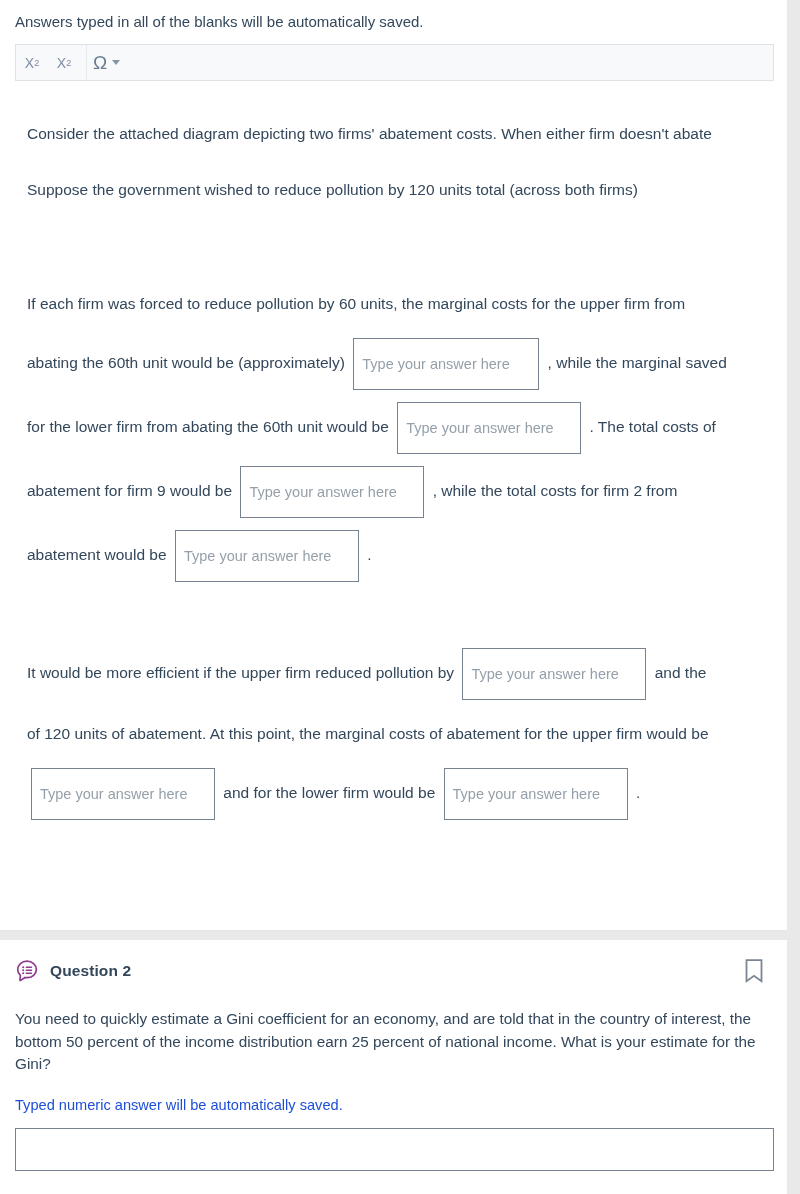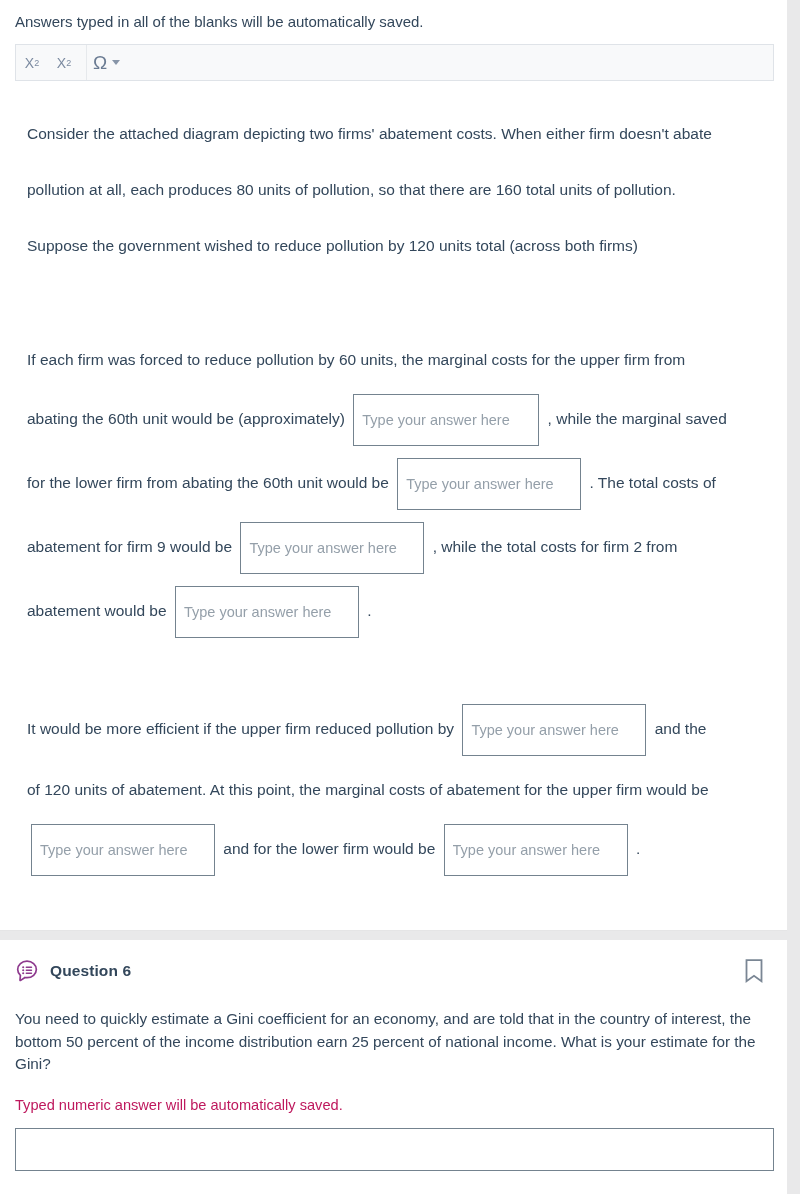--- a/index.html
+++ b/index.html
@@ -181,21 +181,21 @@
     width: 752px;
     font-size: 15.3px;
     line-height: 22.5px;
     color: #33475b;
   }
   .q6-note {
     position: absolute;
     left: 15px;
     top: 157px;
     font-size: 14.6px;
-    color: #be185d;
+    color: #1d4ed8;
   }
   .q6-input {
     position: absolute;
     left: 15px;
     top: 188px;
     width: 759px;
     height: 43px;
     box-sizing: border-box;
     border: 1px solid #74838f;
     background: #fff;
@@ -232,21 +232,20 @@
         <div class="tb-btn">
           <span class="tb-omega">Ω</span>
           <span class="caret"></span>
         </div>
       </div>
     </div>
 
     <div class="prose">
 
       <p class="para">Consider the attached diagram depicting two firms' abatement costs. When either firm doesn't abate</p>
-      <p class="para">pollution at all, each produces 80 units of pollution, so that there are 160 total units of pollution.</p>
       <p class="para">Suppose the government wished to reduce pollution by 120 units total (across both firms)</p>
 
       <div class="gap-mid"></div>
 
       <p class="para">If each firm was forced to reduce pollution by 60 units, the marginal costs for the upper firm from</p>
 
       <p class="para">
         <span>abating the 60th unit would be (approximately)</span>
         <input class="blank w186" type="text" placeholder="Type your answer here" style="">
         <span>, while the marginal saved</span>
@@ -298,21 +297,21 @@
         <svg viewBox="0 0 24 24" width="24" height="24" aria-hidden="true">
           <path d="M12 2.2c-5.2 0-9.3 3.7-9.3 8.3 0 2.3 1 4.4 2.7 5.9l-.4 4.6c-.03.36.38.6.68.4l4.3-2.9c.66.12 1.35.2 2.05.2 5.2 0 9.3-3.7 9.3-8.3S17.2 2.2 12 2.2z" fill="none" stroke="#8e3a8e" stroke-width="1.7"></path>
           <circle cx="8.2" cy="8.2" r="1.05" fill="#8e3a8e"></circle>
           <circle cx="8.2" cy="11.2" r="1.05" fill="#8e3a8e"></circle>
           <circle cx="8.2" cy="14.2" r="1.05" fill="#8e3a8e"></circle>
           <rect x="10.6" y="7.4" width="6.6" height="1.6" rx=".7" fill="#8e3a8e"></rect>
           <rect x="10.6" y="10.4" width="6.6" height="1.6" rx=".7" fill="#8e3a8e"></rect>
           <rect x="10.6" y="13.4" width="6.6" height="1.6" rx=".7" fill="#8e3a8e"></rect>
         </svg>
       </span>
-      <span class="q-title">Question 6</span>
+      <span class="q-title">Question 2</span>
     </div>
 
     <div class="bookmark-btn">
       <svg viewBox="0 0 22 26" width="22" height="26" aria-hidden="true">
         <path d="M3.5 2.2h15v21l-7.5-5.4-7.5 5.4z" fill="none" stroke="#7a8694" stroke-width="1.8" stroke-linejoin="miter"></path>
       </svg>
     </div>
 
     <div class="q6-text">You need to quickly estimate a Gini coefficient for an economy, and are told that in the country of interest, the bottom 50 percent of the income distribution earn 25 percent of national income. What is your estimate for the Gini?</div>
 

